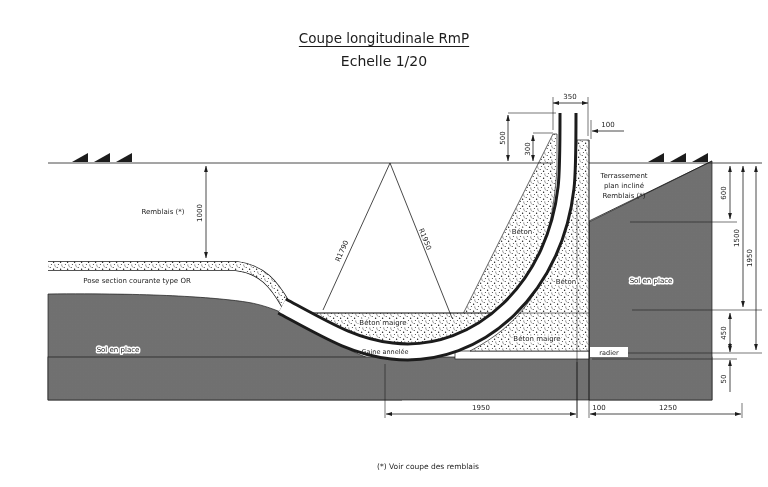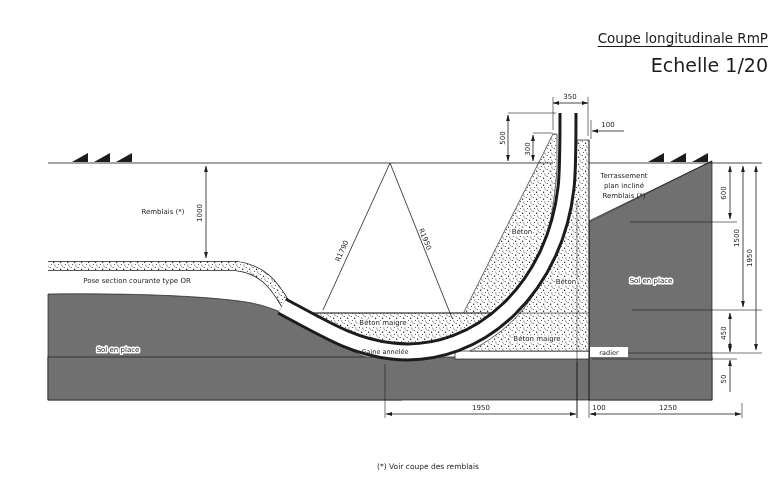--- a/index.html
+++ b/index.html
@@ -1,22 +1,22 @@
 <!DOCTYPE html>
 <html><head>
 <meta charset="utf-8">
 <style>
   html,body{margin:0;padding:0;}
   body{
     width:768px;height:487px;background:#ffffff;position:relative;overflow:hidden;
     font-family:"DejaVu Sans", sans-serif;color:#1c1c1c;
   }
-  .titleblock{position:absolute;top:28px;left:0;width:768px;text-align:right;line-height:1.55;}
+  .titleblock{position:absolute;top:28px;left:0;width:768px;text-align:center;line-height:1.55;}
   .title-l1,.title-l2{font-size:13.5px;text-decoration:underline;text-underline-offset:3px;}
-  .title-l3{font-size:19px;margin-top:2px;}
+  .title-l3{font-size:14px;margin-top:2px;}
   .footnote{position:absolute;top:462px;left:0;width:768px;text-align:center;font-size:7.5px;margin-left:44px;}
   svg{position:absolute;top:0;left:0;}
   svg text{font-family:"DejaVu Sans", sans-serif;fill:#1c1c1c;}
   .lbl{font-size:7px;}
   .lbl-s{font-size:6.5px;}
   .dimlbl{font-size:7px;}
   .halo{paint-order:stroke;stroke:#ffffff;stroke-width:3px;stroke-linejoin:round;}
   .thin{stroke:#1c1c1c;stroke-width:0.8;fill:none;}
   .hair{stroke:#1c1c1c;stroke-width:0.6;fill:none;}
   .dim{stroke:#1c1c1c;stroke-width:0.8;fill:none;}

